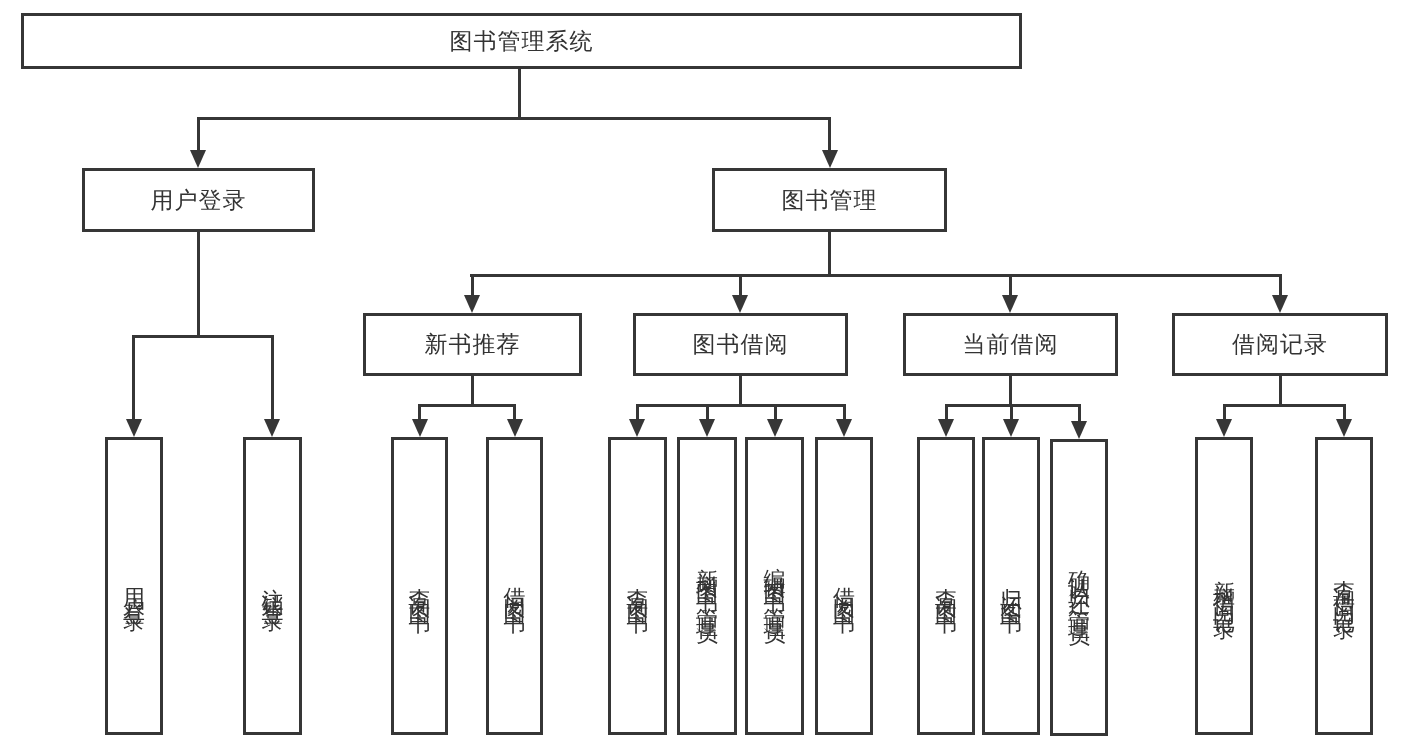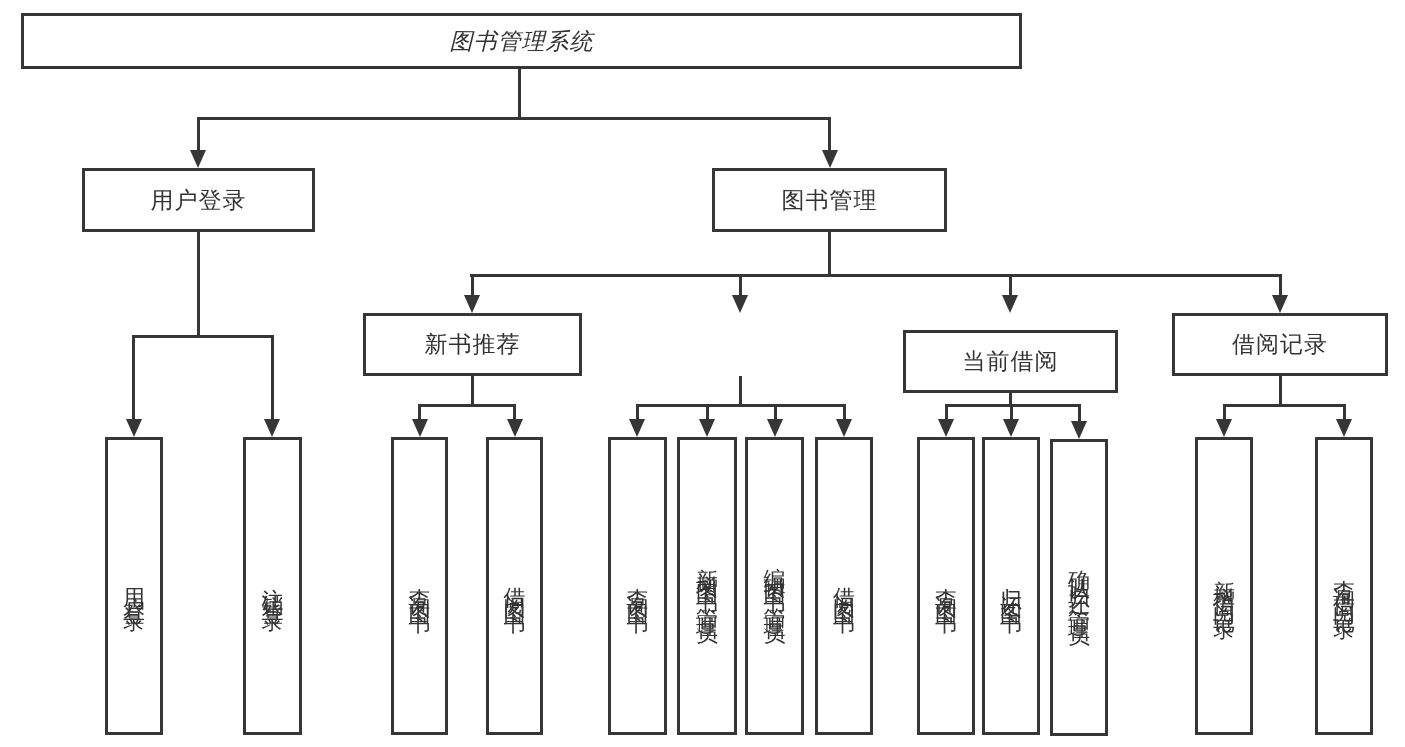--- a/index.html
+++ b/index.html
@@ -66,35 +66,38 @@
   <div class="hl" style="left:945px;top:404px;width:136px;"></div>
   <div class="vl" style="left:945px;top:404px;height:20px;"></div>
   <div class="vl" style="left:1010px;top:404px;height:20px;"></div>
   <div class="vl" style="left:1078px;top:404px;height:20px;"></div>
 
   <div class="vl" style="left:1279px;top:376px;height:31px;"></div>
   <div class="hl" style="left:1223px;top:404px;width:123px;"></div>
   <div class="vl" style="left:1223px;top:404px;height:20px;"></div>
   <div class="vl" style="left:1343px;top:404px;height:20px;"></div>
 
-  <div class="box" style="left:21px;top:13px;width:1001px;height:56px;font-style:italic;">
+  <div class="box" style="left:21px;top:13px;width:1001px;height:56px;">
     <span class="hlabel">图书管理系统</span>
   </div>
 
   <div class="box" style="left:82px;top:168px;width:233px;height:64px;">
     <span class="hlabel">用户登录</span>
   </div>
   <div class="box" style="left:363px;top:313px;width:219px;height:63px;">
     <span class="hlabel">新书推荐</span>
   </div>
 
   <div class="box" style="left:712px;top:168px;width:235px;height:64px;">
     <span class="hlabel">图书管理</span>
   </div>
-  <div class="box" style="left:903px;top:330px;width:215px;height:63px;">
+  <div class="box" style="left:633px;top:313px;width:215px;height:63px;">
+    <span class="hlabel">图书借阅</span>
+  </div>
+  <div class="box" style="left:903px;top:313px;width:215px;height:63px;">
     <span class="hlabel">当前借阅</span>
   </div>
   <div class="box" style="left:1172px;top:313px;width:216px;height:63px;">
     <span class="hlabel">借阅记录</span>
   </div>
 
   <div class="box" style="left:105px;top:437px;width:58px;height:298px;">
     <span class="vlabel">用户登录</span>
   </div>
   <div class="box" style="left:243px;top:437px;width:59px;height:298px;">

